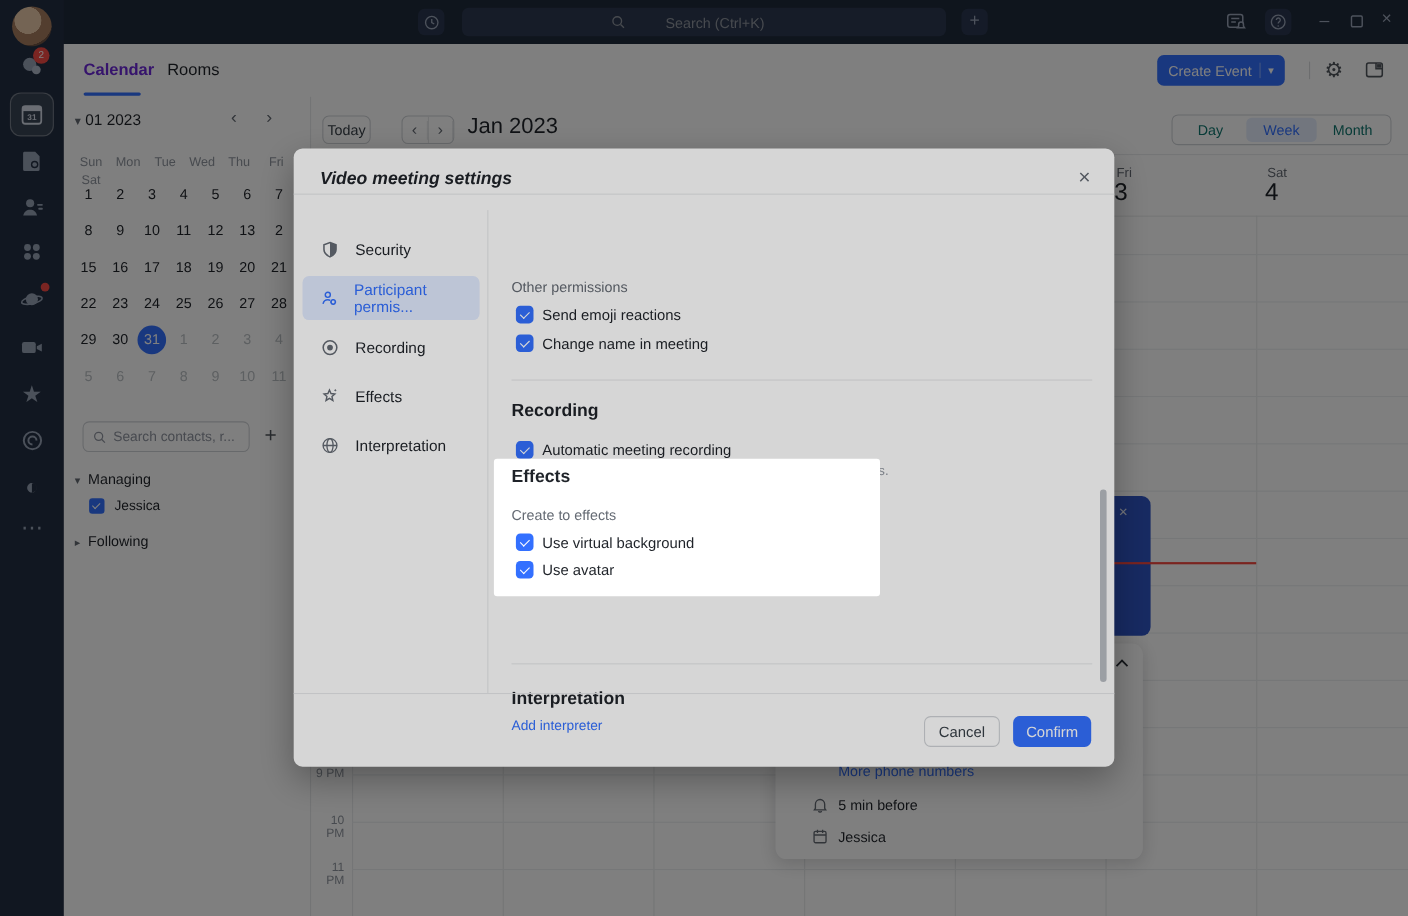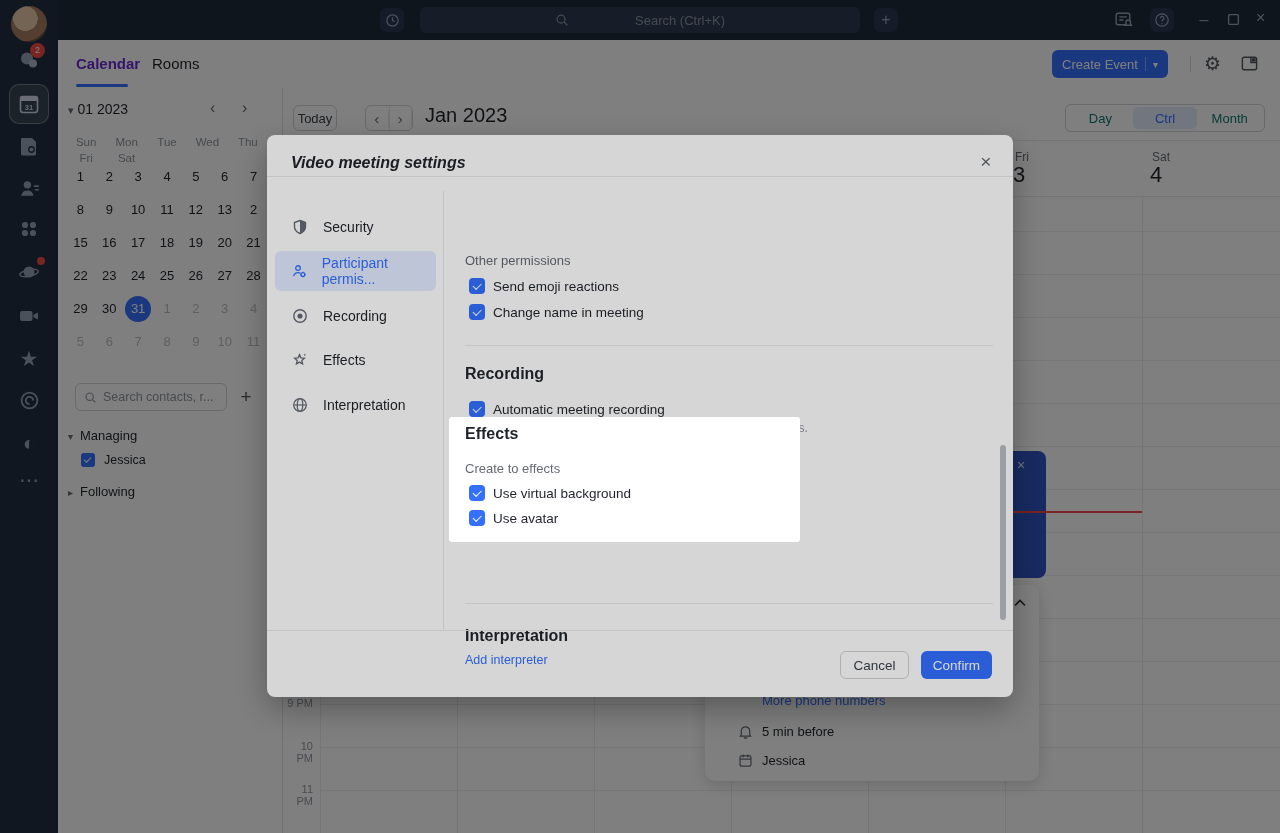--- a/index.html
+++ b/index.html
@@ -11,21 +11,21 @@
   .abs { position:absolute; }
   svg { display:block; }
 
   
   #topbar { left:0; top:0; width:1280px; height:40px; background:#1f2a3a; z-index:1; }
   .tb-btn { position:absolute; width:24px; height:24px; border-radius:6px; background:#2b3750;
             display:flex; align-items:center; justify-content:center; color:#9aa5b8; cursor:pointer; }
   #tb-search { position:absolute; left:420px; top:7px; width:440px; height:26px; border-radius:6px;
                background:#2c3850; display:flex; align-items:center; justify-content:center; gap:6px; color:#8f959e; }
   #tb-search input { background:transparent; border:none; outline:none; color:#c7ccd4; font-size:13px;
-                     width:150px; text-align:right; font-family:"Liberation Sans",sans-serif; }
+                     width:150px; text-align:center; font-family:"Liberation Sans",sans-serif; }
   #tb-search input::placeholder { color:#8f959e; }
   .winctl { position:absolute; color:#9aa5b8; display:flex; align-items:center; justify-content:center; cursor:pointer; }
 
   
   #sidebar { left:0; top:0; width:58px; height:833px; background:#232f42; z-index:2; }
   .rail-ic { position:absolute; left:0; width:58px; display:flex; justify-content:center; color:#97a2b5; }
   .glyph { font-size:19px; line-height:1; color:#97a2b5; }
   #avatar { position:absolute; left:11px; top:6px; width:36px; height:36px; border-radius:50%;
             background:radial-gradient(circle at 40% 35%, #e8c9a8 0 38%, #a77d5e 39% 70%, #6e5242 71%); }
   #badge { position:absolute; left:30px; top:43px; min-width:15px; height:15px; border-radius:8px;
@@ -43,21 +43,21 @@
                   background:#3370ff; color:#fff; font-size:13px; display:flex; align-items:center;
                   justify-content:center; gap:7px; cursor:pointer; }
   #ce-divider { width:1px; height:14px; background:rgba(255,255,255,.4); }
   .toolbar-vline { position:absolute; left:1132px; top:16px; width:1px; height:16px; background:#d8dadd; }
 
   
   #leftpanel { left:58px; top:88px; width:225px; height:745px; background:#fff; border-right:1px solid #e2e4e7; }
   #mc-title { position:absolute; left:10px; top:13px; font-size:14px; color:#1f2329; cursor:pointer; }
   #mc-title .caret { color:#646a73; font-size:11px; margin-right:4px; }
   .mc-chev { position:absolute; top:10px; font-size:16px; color:#646a73; cursor:pointer; line-height:20px; }
-  #mc-week { position:absolute; left:8px; top:46px; width:202px; display:grid; grid-template-columns:repeat(5,1fr); }
+  #mc-week { position:absolute; left:8px; top:52px; width:202px; display:grid; grid-template-columns:repeat(6,1fr); }
   #mc-week span { text-align:center; font-size:11.5px; color:#8f959e; line-height:16px; }
   #mc-grid { position:absolute; left:8px; top:72px; width:202px; display:grid;
              grid-template-columns:repeat(7,1fr); grid-auto-rows:33px; }
   .mc-day { display:flex; align-items:center; justify-content:center; font-size:13px; color:#1f2329; cursor:pointer; }
   .mc-day.muted { color:#bbc0c4; }
   .mc-day.sel { position:relative; color:#fff; }
   .mc-day.sel::before { content:""; position:absolute; width:26px; height:26px; border-radius:50%; background:#3370ff; z-index:-1; }
   .mc-day.sel { z-index:0; }
   #ct-search { position:absolute; left:17px; top:295px; width:152px; height:28px; border:1px solid #cfd2d6;
                border-radius:6px; display:flex; align-items:center; gap:6px; padding:0 8px; color:#9095a0; }
@@ -367,21 +367,21 @@
       <span>
           <span>›</span>
         </span>
     </div>
     <div id="cal-title">Jan 2023</div>
     <div id="views">
       <span class="seg">
           <span>Day</span>
         </span>
       <span class="seg active">
-          <span>Ctrl</span>
+          <span>Week</span>
         </span>
       <span class="seg">
           <span>Month</span>
         </span>
     </div>
     <div class="hline" style="left:0;top:52px;width:997px;background:#e8eaec;"></div>
 
     <div class="dayhead-name" style="left:732px;top:62px;">Fri</div>
     <div class="dayhead-num" style="left:730px;top:74px;">3</div>
     <div class="dayhead-name" style="left:869px;top:62px;">Sat</div>

